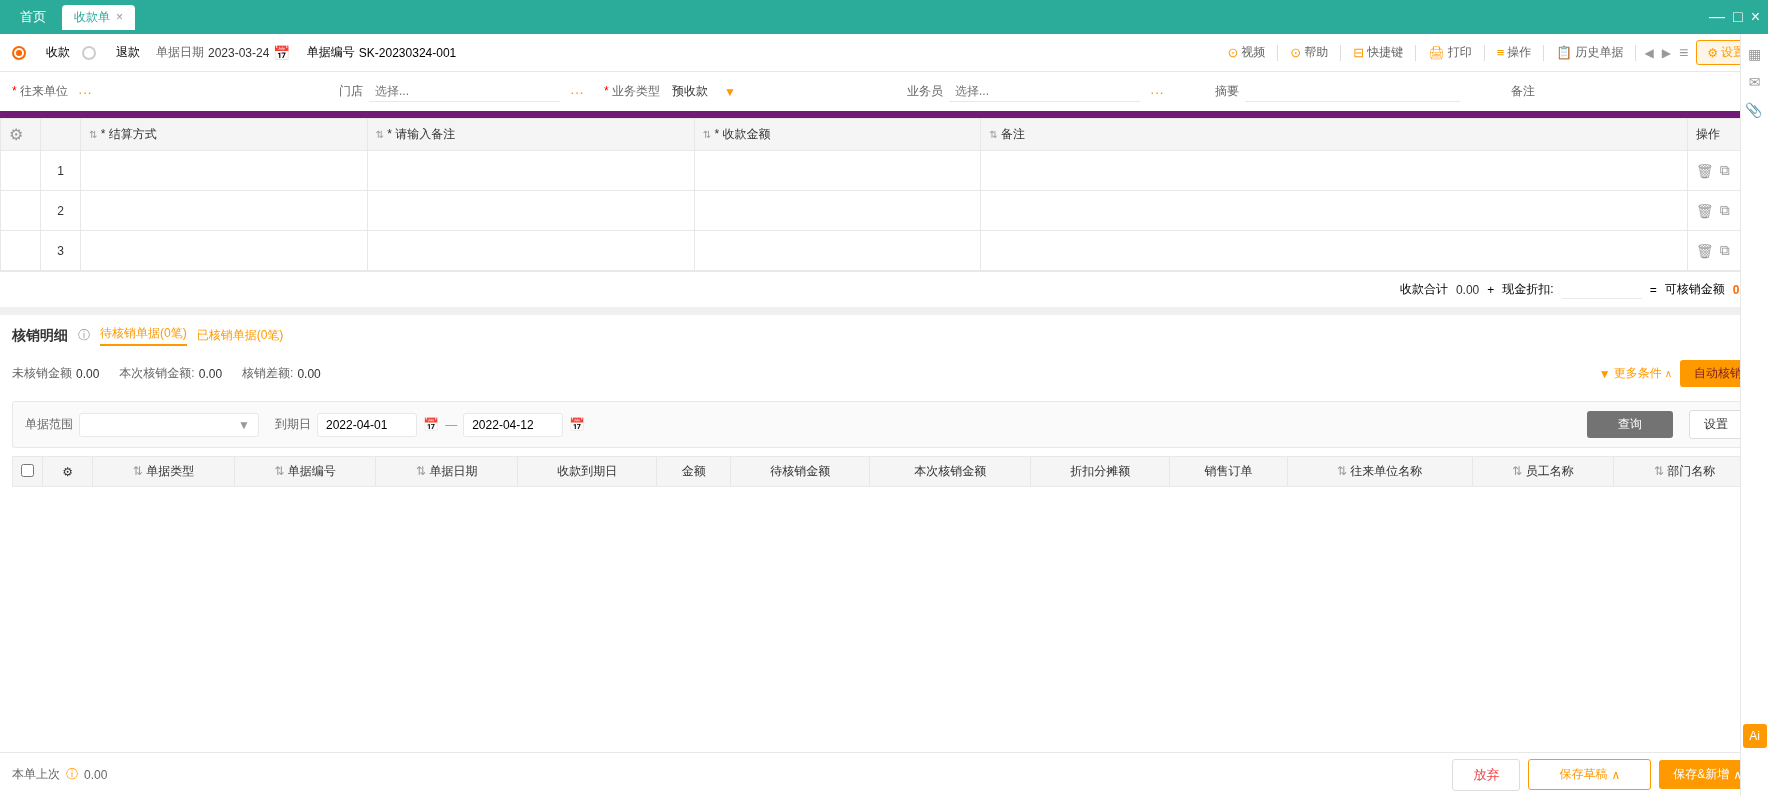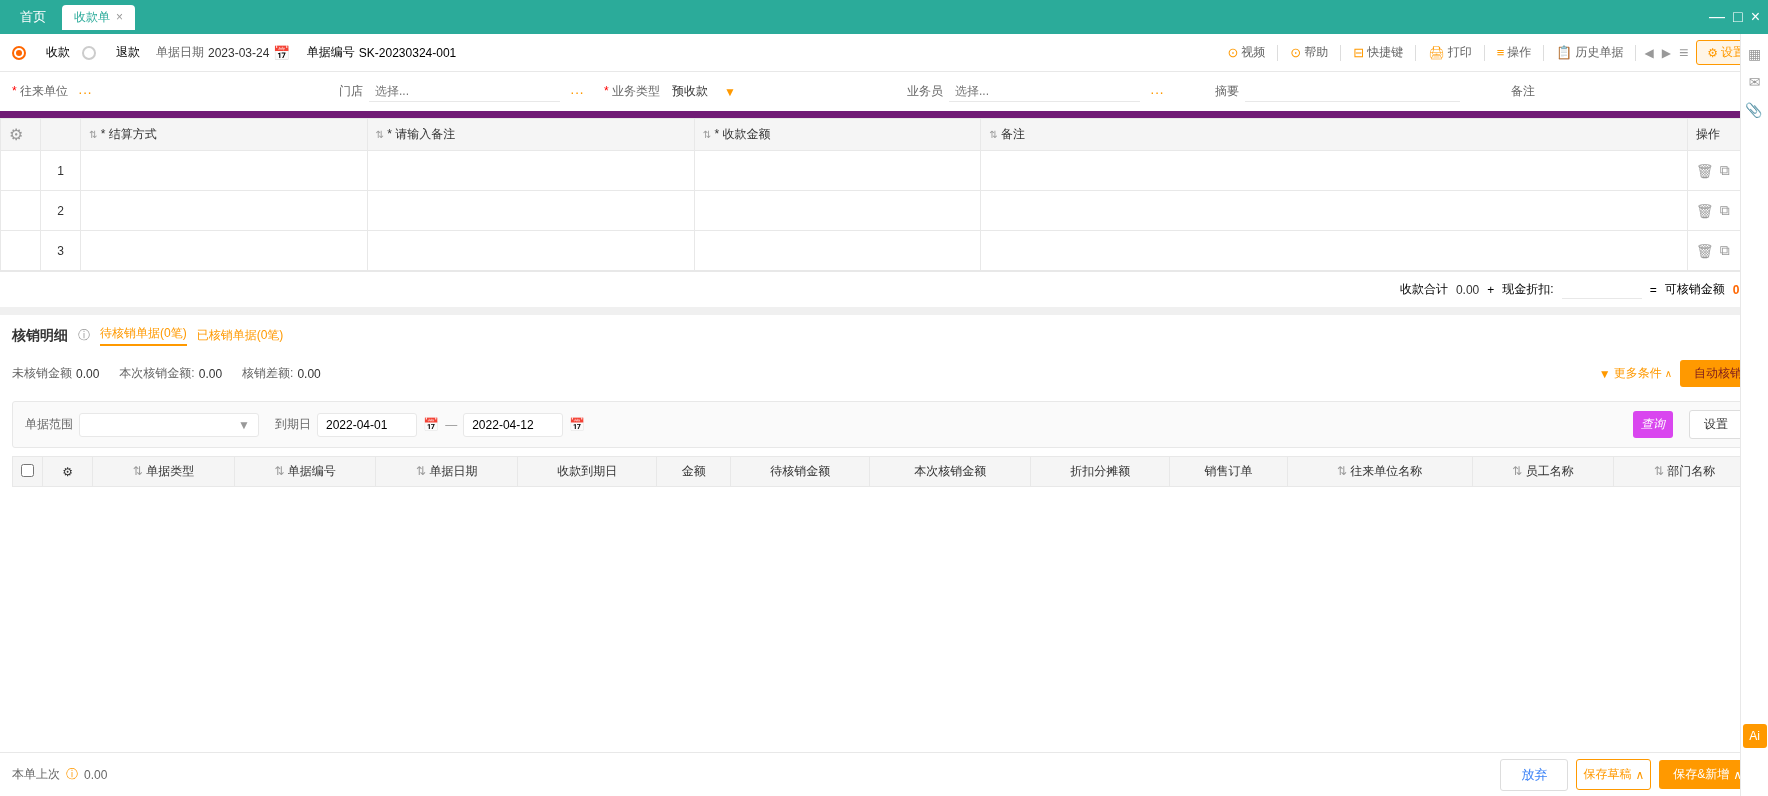--- a/index.html
+++ b/index.html
@@ -144,22 +144,22 @@
       display: flex; align-items: center; justify-content: space-between;
       cursor: pointer;
     }
     .filter-input {
       border: 1px solid #e8e8e8; padding: 4px 8px; border-radius: 3px;
       outline: none; background: #fff; min-width: 100px;
     }
     .date-sep { color: #999; }
     .cal-icon { color: #f90; cursor: pointer; font-size: 13px; }
     .query-btn {
-      background: #d946ef; color: #fff; border: none;
-      padding: 5px 8px; border-radius: 3px; cursor: pointer; font-size: 12px; font-style: italic;
+      background: #737373; color: #fff; border: none;
+      padding: 5px 31px; border-radius: 3px; cursor: pointer; font-size: 12px;
     }
     .setting-btn2 {
       background: #fff; color: #333; border: 1px solid #ddd;
       padding: 5px 14px; border-radius: 3px; cursor: pointer; font-size: 12px;
     }
 
     
     .bottom-table { width: 100%; border-collapse: collapse; }
     .bottom-table th {
       background: #f5f5f5; border: 1px solid #e8e8e8;
@@ -169,26 +169,26 @@
     
     .bottom-bar {
       display: flex; align-items: center; justify-content: space-between;
       padding: 8px 12px; border-top: 1px solid #e8e8e8;
       background: #fff; position: fixed; bottom: 0; left: 0; right: 0;
       height: 44px;
     }
     .bottom-left { display: flex; align-items: center; gap: 6px; color: #666; }
     .bottom-right { display: flex; align-items: center; gap: 8px; }
     .discard-btn {
-      background: #fff; color: #3b82f6; border: 1px solid #ddd;
+      background: #fff; color: #ef4444; border: 1px solid #ddd;
       padding: 6px 20px; border-radius: 3px; cursor: pointer; font-size: 13px;
     }
     .draft-btn {
       background: #fff; color: #f90; border: 1px solid #f90;
-      padding: 6px 6px; border-radius: 3px; cursor: pointer; font-size: 13px;
+      padding: 6px 30px; border-radius: 3px; cursor: pointer; font-size: 13px;
       display: flex; align-items: center; gap: 4px;
     }
     .save-btn {
       background: #f90; color: #fff; border: none;
       padding: 6px 14px; border-radius: 3px; cursor: pointer; font-size: 13px;
       display: flex; align-items: center; gap: 4px;
     }
 
     
     .right-sidebar {

